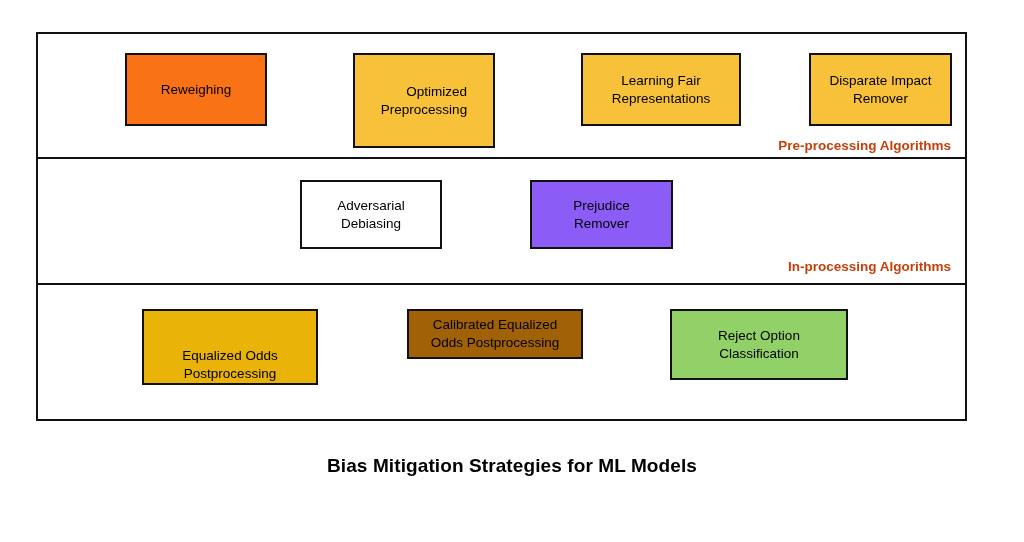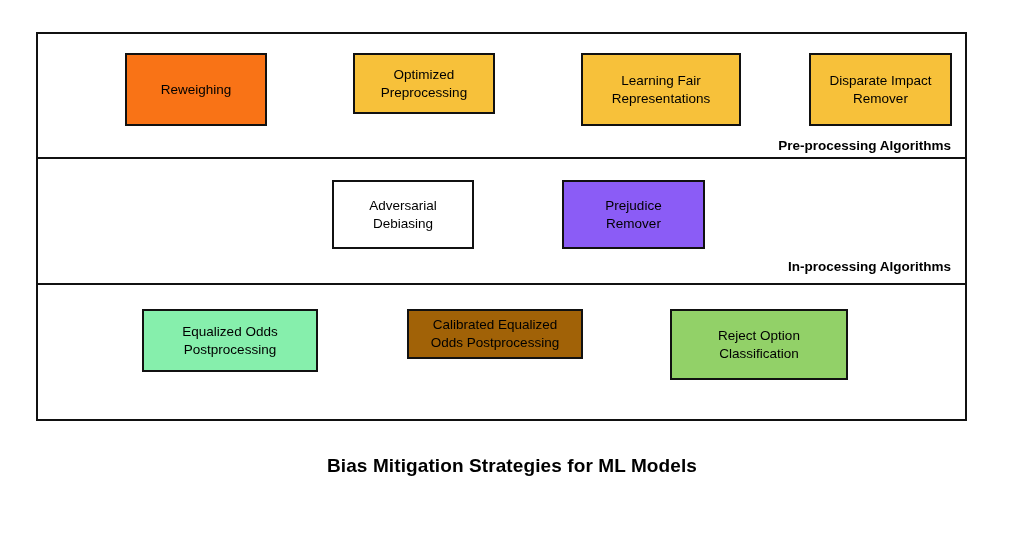--- a/index.html
+++ b/index.html
@@ -54,30 +54,30 @@
     display: flex;
     align-items: center;
     justify-content: center;
     text-align: center;
     font-size: 13.5px;
     line-height: 1.32;
     color: #000000;
     white-space: pre-line;
   }
   .node-pre   { background: #F7C13A; }
-  .node-in    { background: #ffffff; margin-left: 32px; }
+  .node-in    { background: #ffffff; }
   .node-post  { background: #92D168; }
 
   
   .band-label {
     position: absolute;
     right: 14px;
     font-size: 13.5px;
     font-weight: bold;
-    color: #000000;
+    color: #c2410c;
     white-space: nowrap;
   }
 
   
   .figure-title {
     position: absolute;
     left: 0;
     top: 455px;
     width: 1024px;
     text-align: center;
@@ -90,38 +90,38 @@
 </head>
 <body>
 
 <div id="diagram-root">
 
   <div class="frame">
 
     <div class="band band-pre">
       <div class="band-label" style="top: 104px;">Pre-processing Algorithms</div>
     <div class="node node-pre" style="left: 87px; top: 19px; width: 142px; height: 73px; background: #f97316;"><span>Reweighing</span></div>
-        <div class="node node-pre" style="left: 315px; top: 19px; width: 142px; height: 61px; background: rgb(247, 193, 58);"><span>Optimized
+        <div class="node node-pre" style="left: 315px; top: 19px; width: 142px; height: 95px; background: rgb(247, 193, 58); text-align: right;"><span>Optimized
 Preprocessing</span></div>
         <div class="node node-pre" style="left: 543px; top: 19px; width: 160px; height: 73px; background: rgb(247, 193, 58);"><span>Learning Fair
 Representations</span></div>
         <div class="node node-pre" style="left: 771px; top: 19px; width: 143px; height: 73px; background: rgb(247, 193, 58);"><span>Disparate Impact
 Remover</span></div>
       </div>
 
     <div class="band band-in">
       <div class="band-label" style="top: 100px; padding-left: 24px;">In-processing Algorithms</div>
     <div class="node node-in" style="left: 262px; top: 21px; width: 142px; height: 69px; background: rgb(255, 255, 255);"><span>Adversarial
 Debiasing</span></div>
         <div class="node node-in" style="left: 492px; top: 21px; width: 143px; height: 69px; background: #8b5cf6;"><span>Prejudice
 Remover</span></div>
       </div>
 
     <div class="band band-post">
-    <div class="node node-post" style="left: 104px; top: 24px; width: 176px; height: 63px; background: #86efac;"><span>Equalized Odds
+    <div class="node node-post" style="left: 104px; top: 24px; width: 176px; height: 76px; background: #eab308; align-items: flex-end;"><span>Equalized Odds
 Postprocessing</span></div>
         <div class="node node-post" style="left: 369px; top: 24px; width: 176px; height: 50px; background: #a16207;"><span>Calibrated Equalized
 Odds Postprocessing</span></div>
         <div class="node node-post" style="left: 632px; top: 24px; width: 178px; height: 71px; background: rgb(146, 209, 104);"><span>Reject Option
 Classification</span></div>
       </div>
 
   </div>
 
   <div class="figure-title">Bias Mitigation Strategies for ML Models</div>

